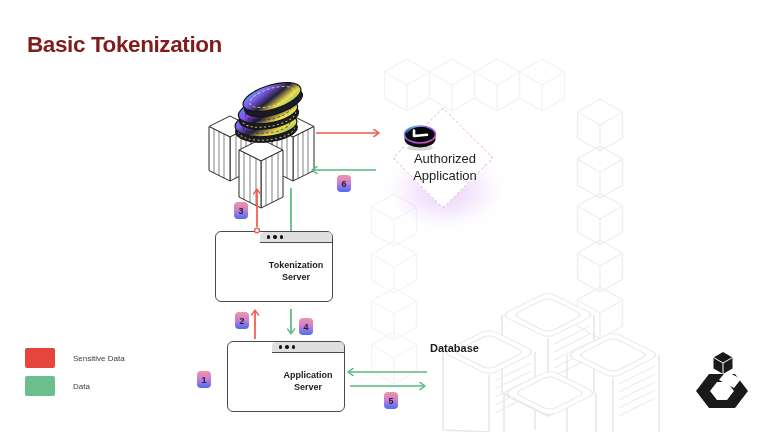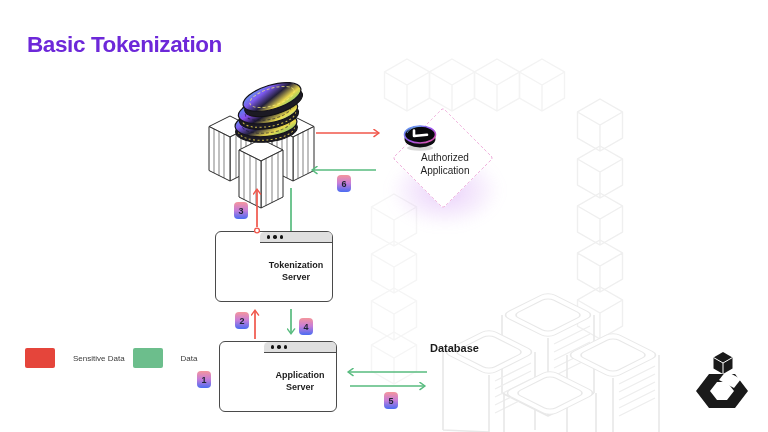--- a/index.html
+++ b/index.html
@@ -6,58 +6,58 @@
   html,body { width:768px; height:432px; overflow:hidden; background:#fff;
               font-family:"Liberation Sans", sans-serif; }
   #canvas { position:relative; width:768px; height:432px; background:#ffffff; overflow:hidden; }
 
   svg.layer { position:absolute; left:0; top:0; width:768px; height:432px; }
   #bg-layer { z-index:0; }
   #arrow-layer { z-index:6; pointer-events:none; }
 
   
   .title { position:absolute; left:27px; top:33px; z-index:3;
-           font-size:22.5px; font-weight:bold; line-height:1.06; color:#6d28d9;
+           font-size:22.5px; font-weight:bold; line-height:1.06; color:#7f1d1d;
            letter-spacing:-0.4px; }
 
   
   .glow { position:absolute; left:365px; top:138px; width:160px; height:105px; z-index:1;
           background:radial-gradient(ellipse closest-side, rgba(187,107,238,0.33), rgba(187,107,238,0) 70%);
           filter:blur(6px); }
   .diamond { position:absolute; left:407px; top:122px; width:72px; height:72px; z-index:2;
              transform:rotate(45deg); background:#fff; border:1.5px dashed #eeaad9; border-radius:4px; }
   .auth-label { position:absolute; left:405px; top:151px; width:80px; z-index:3;
-                font-size:10px; color:#1e1e1e; text-align:center; line-height:1.3; }
+                font-size:13px; color:#1e1e1e; text-align:center; line-height:1.3; }
   #puck-icon { position:absolute; left:401px; top:122px; z-index:3; }
 
   
   .window { position:absolute; width:118px; height:71px; z-index:4;
             background:#fff; border:1.4px solid #4a4a4a; border-radius:6px;padding-left:44px; }
   .titlebar { height:11px; background:#dfdfdf; border-bottom:1.2px solid #4a4a4a;
               border-radius:4.5px 4.5px 0 0; display:flex; align-items:center; padding-left:7px; gap:3px; }
   .dot { width:3.4px; height:3.4px; border-radius:50%; background:#141414; }
   .win-body { height:57px; display:flex; align-items:center; justify-content:center; }
   .win-label { width:76px; text-align:center; font-size:9px; font-weight:bold;
                color:#1c1c1c; line-height:1.3; }
   #win-tokenization { left:215px; top:231px; }
-  #win-application  { left:219px; top:341px; }
+  #win-application  { left:227px; top:341px; }
 
   
   .badge { position:absolute; z-index:7; width:14px; height:17px; border-radius:4px;
            background:linear-gradient(180deg,#f4959c 0%, #c77dd8 48%, #4a6cf2 100%);
            display:flex; align-items:center; justify-content:center;
            font-size:9px; font-weight:bold; color:#1d2433; }
 
   
   .db-label { position:absolute; left:392px; top:342px; width:58px; z-index:3;
               font-size:11px; font-weight:bold; color:#1b1b1b;padding-left:38px; }
 
   
   .legend { position:absolute; left:25px; top:348px; z-index:3; display:flex;
-            flex-direction:row; gap:8px; }
+            flex-direction:column; gap:8px; }
   .legend-row { display:flex; align-items:center; }
   .swatch { width:30px; height:20px; border-radius:2px; }
   .legend-text { margin-left:18px; font-size:8px; color:#3a3a3a; }
 </style>
 </head>
 <body>
 
 <div id="canvas">
 
   <svg id="bg-layer" class="layer" viewBox="0 0 768 432">

